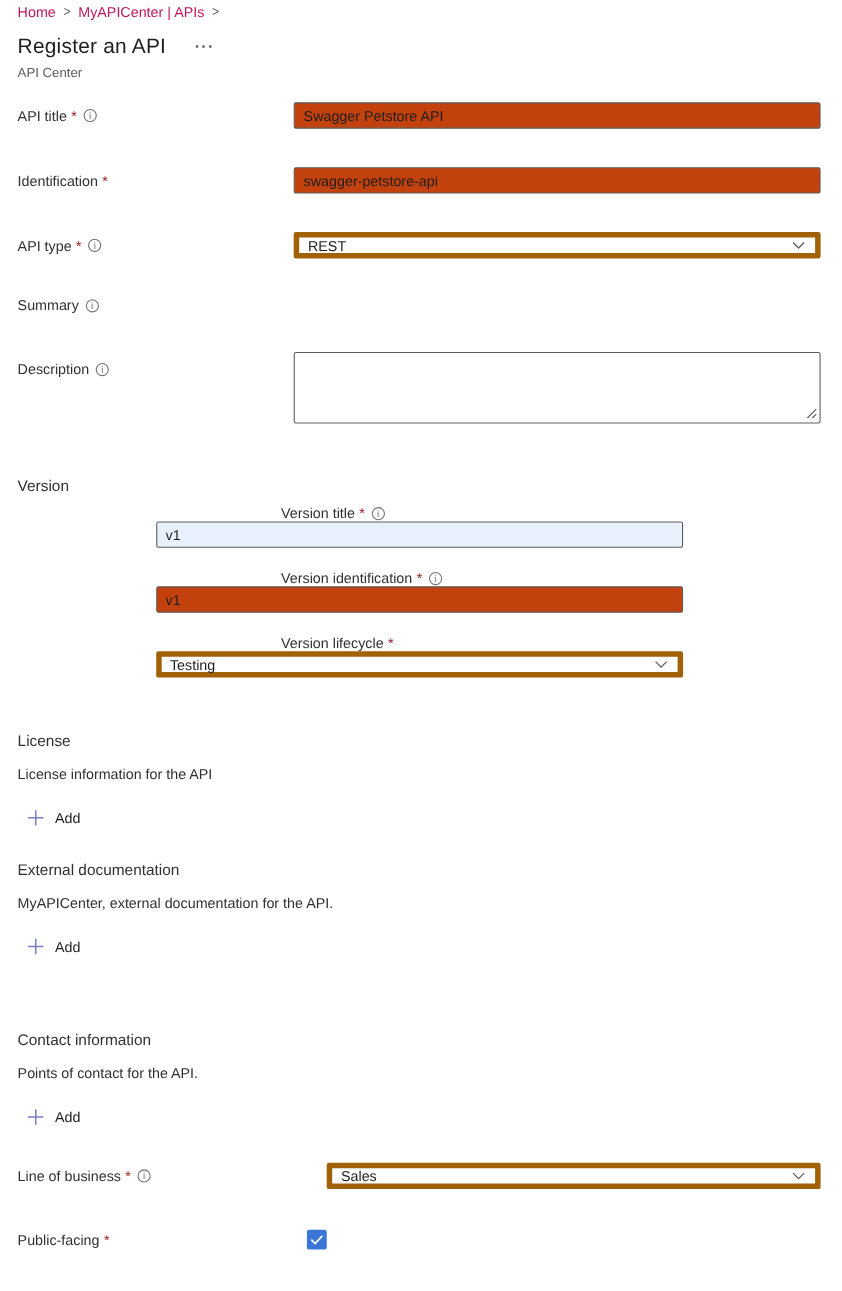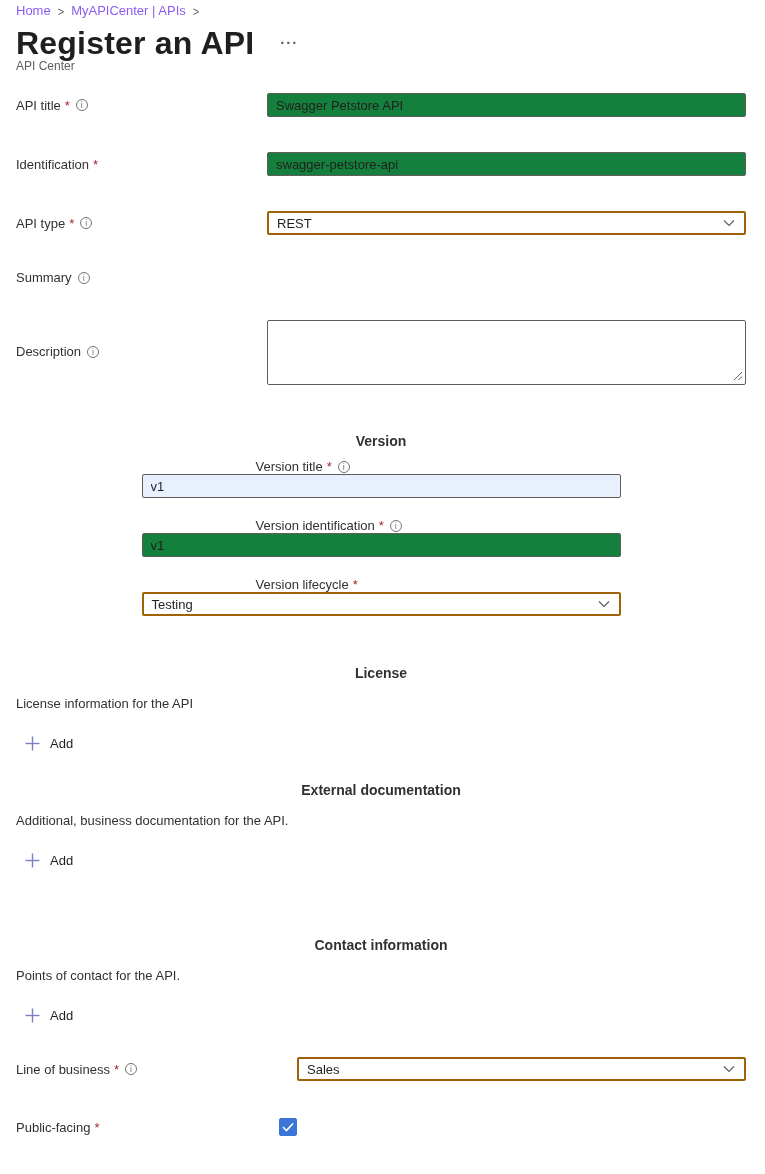--- a/index.html
+++ b/index.html
@@ -8,63 +8,63 @@
     width: 765px; height: 1174px;
     background: #ffffff;
     font-family: "Liberation Sans", "DejaVu Sans", sans-serif;
     color: #323130;
     overflow: hidden;
   }
   .page { padding: 0 19px 0 16px; }
 
   
   .breadcrumb { padding-top: 3px; font-size: 13px; line-height: 16px; display: flex; align-items: center; }
-  .crumb { color: #8b5cf6; text-decoration: none; cursor: pointer; }
+  .crumb { color: #be185d; text-decoration: none; cursor: pointer; }
   .crumb-sep { color: #605e5c; font-size: 11px; margin: 0 7px; transform: scaleY(1.15); display: inline-block; }
 
   
   .title-row { margin-top: 10px; display: flex; align-items: center; line-height: 28px; }
-  .page-title { font-size: 32px; font-weight: 700; color: #201f1e; letter-spacing: 0.2px; text-align: right; }
+  .page-title { font-size: 19px; font-weight: 400; color: #201f1e; letter-spacing: 0.2px; text-align: right; }
   .more-btn { background: none; border: none; color: #5f5d5b; font-size: 15px; font-weight: 700; letter-spacing: 1px;
               margin-left: 22px; padding: 0 4px; cursor: pointer; line-height: 18px; }
   .subtitle { margin-top: 2px; font-size: 12px; line-height: 14px; color: #605e5c; }
 
   
   .form { margin-top: 20px; }
   .frow { display: flex; align-items: center; margin-bottom: 35px; }
   .frow.top-align { align-items: flex-start; }
   .flabel { width: 251px; font-size: 13px; color: #323130; display: flex; align-items: center; flex-shrink: 0; }
-  .top-align .flabel { margin-top: 24px; }
+  .top-align .flabel { margin-top: 8px; }
   .req { color: #a4262c; margin-left: 4px; }
   .info-icon { width: 12px; height: 12px; border: 1px solid #767472; border-radius: 50%; color: #767472;
                font-size: 9px; line-height: 10px; display: inline-flex; align-items: center; justify-content: center;
                margin-left: 6px; cursor: default; flex-shrink: 0; }
   .control { width: 479px; }
   .text-input {
     width: 479px; height: 24px; border: 1px solid #605e5c; border-radius: 2px;
     font-family: "Liberation Sans", sans-serif; font-size: 13px; color: #201f1e;
-    padding: 0 8px; outline: none; background: #15803d;
+    padding: 0 8px; outline: none; background: #c2410c;
   }
   .text-input.autofill { background: #e8f0fe; }
   .select {
-    width: 479px; height: 24px; border: 2px solid #a16207; border-radius: 2px; background: #fff;
+    width: 479px; height: 24px; border: 5px solid #a16207; border-radius: 2px; background: #fff;
     display: flex; align-items: center; justify-content: space-between; padding: 0 9px 0 8px;
     font-size: 13px; color: #201f1e; cursor: pointer;
   }
   .chevron { flex-shrink: 0; }
   .textarea-wrap { position: relative; width: 479px; }
   textarea.ta {
     width: 479px; height: 65px; border: 1px solid #605e5c; border-radius: 2px; resize: none;
     font-family: "Liberation Sans", sans-serif; font-size: 13px; color: #201f1e; padding: 4px 8px; outline: none;
     display: block;
   }
   .resize-grip { position: absolute; right: 3px; bottom: 4px; pointer-events: none; }
 
   
-  .section-h { font-size: 14px; font-weight: 700; color: #323130; line-height: 16px; text-align: center; }
+  .section-h { font-size: 14px; font-weight: 400; color: #323130; line-height: 16px; }
   .section-h.s-version { margin-top: 48px; margin-bottom: 10px; }
   .section-h.s-license { margin-top: 49px; }
   .section-h.s-extdoc { margin-top: 28px; }
   .section-h.s-contact { margin-top: 66px; }
   .vrow { margin-bottom: 20px; flex-direction: column; }
   .section-desc { margin-top: 15px; font-size: 13px; color: #323130; line-height: 16px; }
   .add-btn { margin-top: 20px; margin-left: 9px; display: flex; align-items: center; gap: 10px; height: 22px;
              background: none; border: none; padding: 0; cursor: pointer;
              font-family: "Liberation Sans", sans-serif; font-size: 13px; color: #201f1e; }
   .plus { display: inline-flex; }
@@ -189,21 +189,21 @@
       <span class="plus">
         <svg width="15" height="15" viewBox="0 0 15 15">
             <line x1="7.5" y1="0.5" x2="7.5" y2="14.5" stroke="#7a7fc5" stroke-width="1.4"></line>
             <line x1="0.5" y1="7.5" x2="14.5" y2="7.5" stroke="#7a7fc5" stroke-width="1.4"></line>
           </svg>
       </span>
       <span>Add</span>
     </button>
 
     <div class="section-h s-extdoc">External documentation</div>
-    <div class="section-desc">Additional, business documentation for the API.</div>
+    <div class="section-desc">MyAPICenter, external documentation for the API.</div>
     <button class="add-btn">
       <span class="plus">
         <svg width="15" height="15" viewBox="0 0 15 15">
             <line x1="7.5" y1="0.5" x2="7.5" y2="14.5" stroke="#7a7fc5" stroke-width="1.4"></line>
             <line x1="0.5" y1="7.5" x2="14.5" y2="7.5" stroke="#7a7fc5" stroke-width="1.4"></line>
           </svg>
       </span>
       <span>Add</span>
     </button>
 

